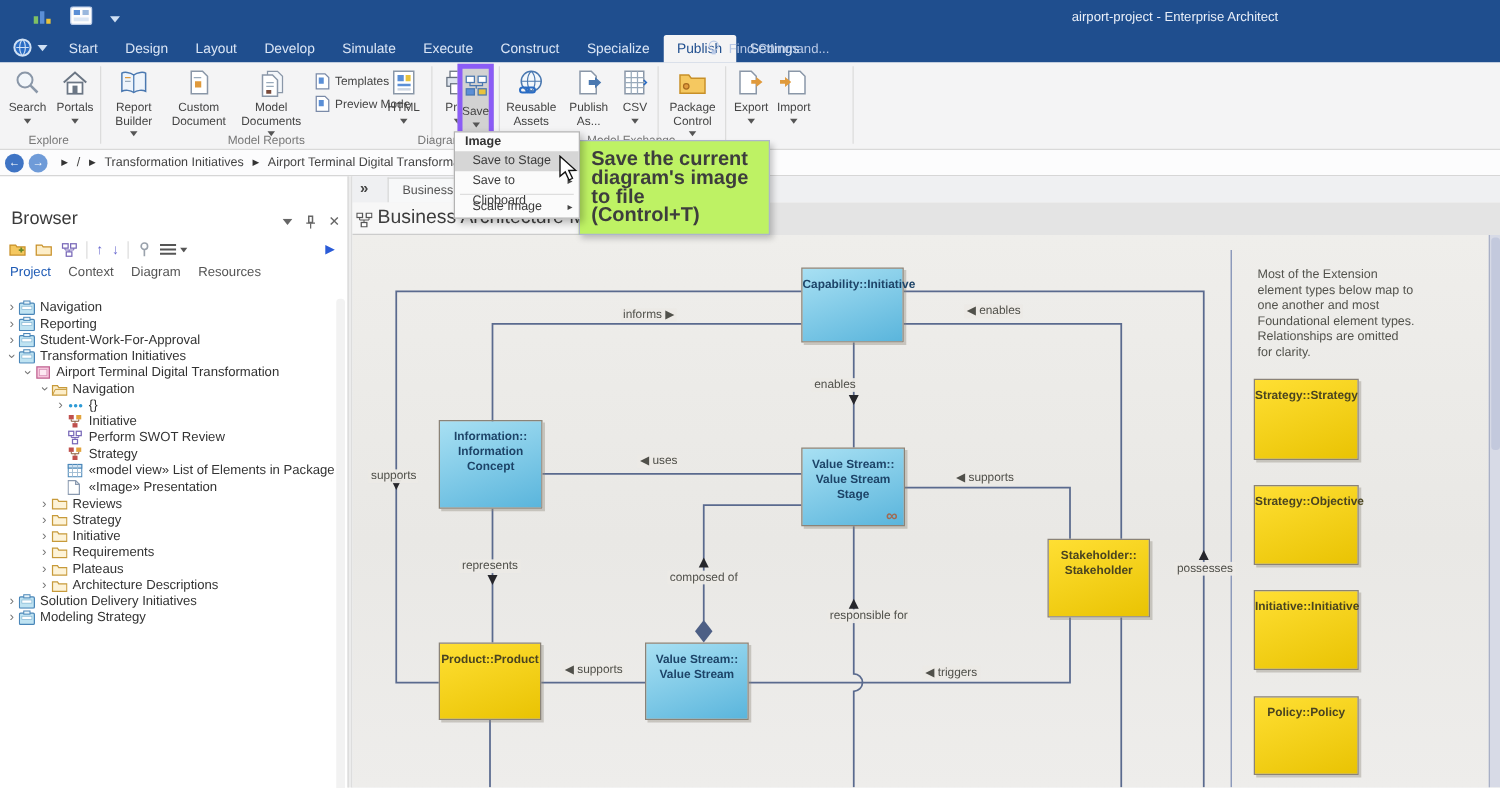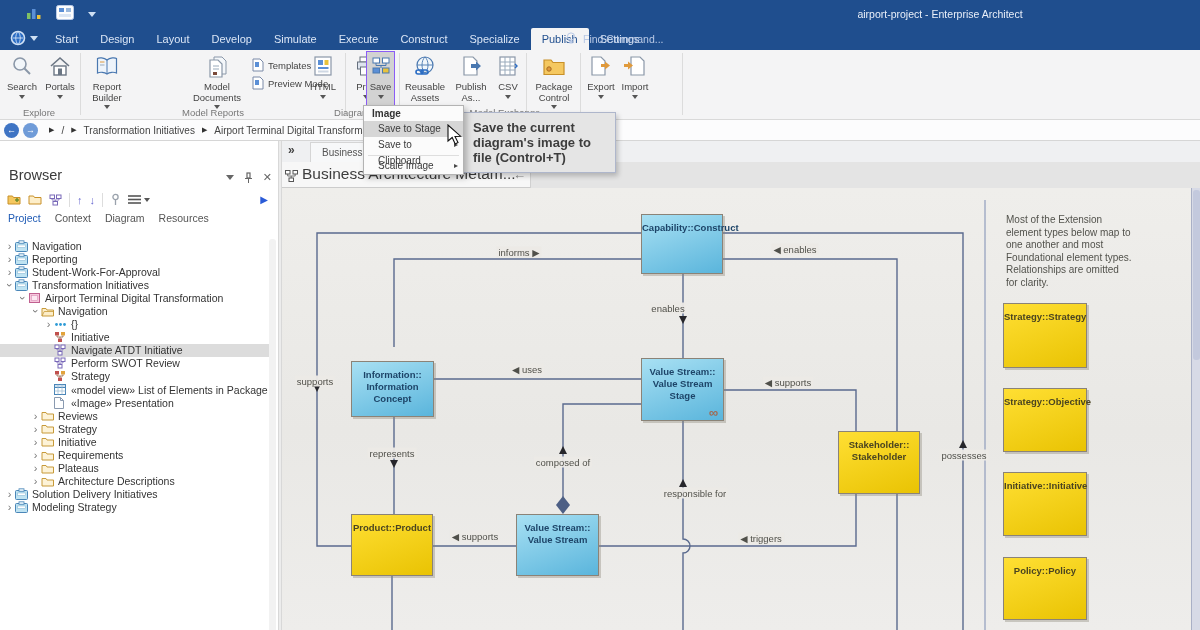--- a/index.html
+++ b/index.html
@@ -20,21 +20,21 @@
   .rtab.active { background:#f4f4f5; color:#1f4e8e; border-radius:2px 2px 0 0; }
   #findcmd { position:absolute; left:566px; top:32px; display:flex; align-items:center; gap:7px; color:#b9c9e6; font-size:10.5px; }
 
   
   #ribbon { position:absolute; left:0; top:50px; width:1200px; height:70px; background:#f4f4f5; border-bottom:1px solid #d9d9d9; }
   .rgroup-label { position:absolute; top:57px; font-size:9.5px; color:#777; transform:translateX(-50%); }
   .rdiv { position:absolute; top:3px; width:1px; height:62px; background:#dcdcdc; }
   .rbtn { position:absolute; top:2px; height:58px; display:flex; flex-direction:column; align-items:center; padding-top:2px; }
   .rbtn .lbl { font-size:9.5px; color:#444; text-align:center; line-height:10.5px; margin-top:2px; }
   .car { width:0;height:0;border-left:3px solid transparent;border-right:3px solid transparent;border-top:4px solid #555; margin-top:2px; }
-  .rbtn.pressed { background:#d2d2d2; border:1px solid #8b5cf6; height:68px; }
+  .rbtn.pressed { background:#d2d2d2; border:4px solid #8b5cf6; height:68px; }
   .smallbtn { position:absolute; display:flex; align-items:center; gap:4px; font-size:9.5px; color:#444;text-align:center; }
 
   
   #breadcrumb { position:absolute; left:0; top:120px; width:1200px; height:21px; background:#fcfcfd; border-bottom:1px solid #d6d6d6; display:flex; align-items:center; font-size:10px; color:#4a4a4a; }
   .navcirc { width:15px; height:15px; border-radius:50%; color:#fff; font-size:9px; line-height:15px; text-align:center; margin-left:4px; }
   .bc-sep { color:#333; font-size:7px; margin:0 7px; }
   .bc-item { color:#444; }
 
   
   #browser { position:absolute; left:0; top:141px; width:278px; height:489px; background:#fff;margin-top:24px; }
@@ -74,21 +74,21 @@
   #canvas-scroll { position:absolute; right:0; top:0; width:9px; height:442px; background:#d7dae6; border-left:1px solid #a9b0c6; }
   #canvas-scroll .thumb { position:absolute; left:1px; top:2px; width:7px; height:170px; background:#c3c9dd; border-radius:3px; }
 
   
   #imenu { position:absolute; left:363px; top:105px; width:101px; background:#fbfbfb; border:1px solid #b3b3b3; box-shadow:3px 3px 6px rgba(0,0,0,.25); z-index:50; }
   #imenu-header { height:15px; line-height:15px; padding-left:8px; font-size:10px; font-weight:bold; color:#333; }
   .mitem { height:16px; line-height:16px; padding-left:14px; padding-right:6px; font-size:10px; color:#3a3a3a; position:relative; }
   .mitem.hover { background:#d6d6d6; }
   .mitem .sub { position:absolute; right:5px; top:0; font-size:8px; color:#444; }
   .msep { height:1px; background:#dedede; margin:2px 4px; }
-  #tooltip { position:absolute; left:463px; top:112px; width:153px; background:#e5e5e5; border:1px solid #aeb6cb; box-shadow:2px 3px 5px rgba(0,0,0,.22); padding:7px 9px; font-size:13px; font-weight:bold; color:#3d3d3d; line-height:15px; z-index:49; }
+  #tooltip { position:absolute; left:463px; top:112px; width:153px; background:#bef264; border:1px solid #aeb6cb; box-shadow:2px 3px 5px rgba(0,0,0,.22); padding:7px 9px; font-size:16px; font-weight:bold; color:#3d3d3d; line-height:15px; z-index:49; }
   #cursor { position:absolute; left:446px; top:124px; z-index:60; }
 </style>
 </head>
 <body>
 
 <div id="titlebar">
   <div id="qat">
     <span>
       <svg width="16" height="14">
           <rect x="1" y="7" width="3.5" height="6" fill="#7fc064"></rect>
@@ -162,20 +162,28 @@
   <div class="rbtn" style="left:84px;width:46px;">
     <svg width="26" height="26">
         <path d="M13 6 C10 3.5,5 3.5,3.5 4.5 V19 C6 17.8,10.5 18,13 20 C15.5 18,20 17.8,22.5 19 V4.5 C21 3.5,16 3.5,13 6 Z" fill="#eef4fb" stroke="#4a78b0" stroke-width="1.2"></path>
         <line x1="13" y1="6" x2="13" y2="20" stroke="#4a78b0"></line>
         <line x1="6" y1="8" x2="10.5" y2="8" stroke="#e09a3c"></line>
         <line x1="6" y1="11" x2="10.5" y2="11" stroke="#9ab"></line>
       </svg>
     <span class="lbl">Report Builder</span>
       <span class="car"></span>
   </div>
+  <div class="rbtn" style="left:132px;width:54px;">
+    <svg width="24" height="26">
+        <path d="M6 3 h9 l4 4 v14 h-13 z" fill="#fff" stroke="#8a97a8" stroke-width="1.2"></path>
+        <rect x="9" y="11" width="5" height="5" fill="#e09a3c"></rect>
+        <line x1="8" y1="8" x2="14" y2="8" stroke="#9ab"></line>
+      </svg>
+    <span class="lbl">Custom Document</span>
+  </div>
   <div class="rbtn" style="left:188px;width:58px;">
     <svg width="24" height="26">
         <path d="M9 3 h8 l4 4 v13 h-12 z" fill="#f4f7fa" stroke="#8a97a8"></path>
         <path d="M5 6 h8 l4 4 v13 h-12 z" fill="#fff" stroke="#8a97a8" stroke-width="1.2"></path>
         <line x1="8" y1="12" x2="14" y2="12" stroke="#9ab"></line>
         <line x1="8" y1="15" x2="14" y2="15" stroke="#9ab"></line>
         <rect x="8" y="18" width="4" height="3" fill="#7a4a3a"></rect>
       </svg>
     <span class="lbl">Model Documents</span>
       <span class="car"></span>
@@ -442,32 +450,20 @@
         <span class="exp"></span>
         <span class="ticn">
           <svg width="12" height="12">
             <rect x="1" y="1" width="4" height="3.5" fill="#c0504d"></rect>
             <rect x="7" y="1" width="4" height="3.5" fill="#e2a33c"></rect>
             <rect x="4" y="7.5" width="4" height="3.5" fill="#c0504d"></rect>
             <path d="M3 4.5 V6 H9 V4.5 M6 6 V7.5" stroke="#8a5a3a" fill="none" stroke-width="0.8"></path>
           </svg>
         </span>
         <span>Initiative</span>
-      </div>
-      <div class="trow sel" style="padding-left: 43px;">
-        <span class="exp"></span>
-        <span class="ticn">
-          <svg width="12" height="12">
-            <rect x="1" y="1" width="4" height="3.5" fill="#fff" stroke="#7868b8"></rect>
-            <rect x="7" y="1" width="4" height="3.5" fill="#fff" stroke="#7868b8"></rect>
-            <rect x="4" y="7.5" width="4" height="3.5" fill="#fff" stroke="#7868b8"></rect>
-            <path d="M3 4.5 V6 H9 V4.5 M6 6 V7.5" stroke="#7868b8" fill="none" stroke-width="0.8"></path>
-          </svg>
-        </span>
-        <span>Navigate ATDT Initiative</span>
       </div>
       <div class="trow" style="padding-left: 43px;">
         <span class="exp"></span>
         <span class="ticn">
           <svg width="12" height="12">
             <rect x="1" y="1" width="4" height="3.5" fill="#fff" stroke="#7868b8"></rect>
             <rect x="7" y="1" width="4" height="3.5" fill="#fff" stroke="#7868b8"></rect>
             <rect x="4" y="7.5" width="4" height="3.5" fill="#fff" stroke="#7868b8"></rect>
             <path d="M3 4.5 V6 H9 V4.5 M6 6 V7.5" stroke="#7868b8" fill="none" stroke-width="0.8"></path>
           </svg>
@@ -637,22 +633,22 @@
         <polygon points="31,196 39,196 35,204"></polygon>
         <polygon points="397,128 405,128 401,136"></polygon>
         <polygon points="108,272 116,272 112,280"></polygon>
         <polygon points="281,258 277,266 285,266"></polygon>
         <polygon points="401,291 397,299 405,299"></polygon>
         <polygon points="681,252 677,260 685,260"></polygon>
       </g>
       <polygon points="281,308 288,317 281,326 274,317" fill="#4d5f85"></polygon>
     </svg>
     <div id="nodes">
-        <div class="node blue" style="left: 359px; top: 26px; width: 82px; height: 60px;"><span>Capability::Construct</span></div>
-        <div class="node blue" style="left: 69px; top: 173px; width: 83px; height: 56px;"><span>Information::
+        <div class="node blue" style="left: 359px; top: 26px; width: 82px; height: 60px;"><span>Capability::Initiative</span></div>
+        <div class="node blue" style="left: 69px; top: 148px; width: 83px; height: 71px;"><span>Information::
 Information Concept</span></div>
         <div class="node blue" style="left: 359px; top: 170px; width: 83px; height: 63px;"><span>Value Stream::
 Value Stream Stage</span><span class="badge">∞</span></div>
         <div class="node yellow" style="left: 556px; top: 243px; width: 82px; height: 63px;"><span>Stakeholder::
 Stakeholder</span></div>
         <div class="node yellow" style="left: 69px; top: 326px; width: 82px; height: 62px;"><span>Product::Product</span></div>
         <div class="node blue" style="left: 234px; top: 326px; width: 83px; height: 62px;"><span>Value Stream::
 Value Stream</span></div>
         <div class="node yellow" style="left: 721px; top: 115px; width: 84px; height: 65px;"><span>Strategy::Strategy</span></div>
         <div class="node yellow" style="left: 721px; top: 200px; width: 84px; height: 64px;"><span>Strategy::Objective</span></div>

